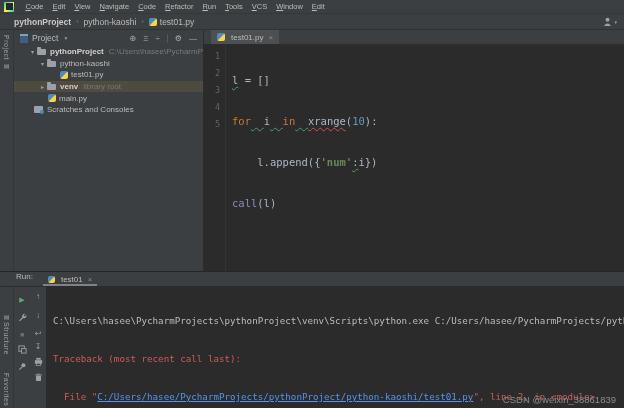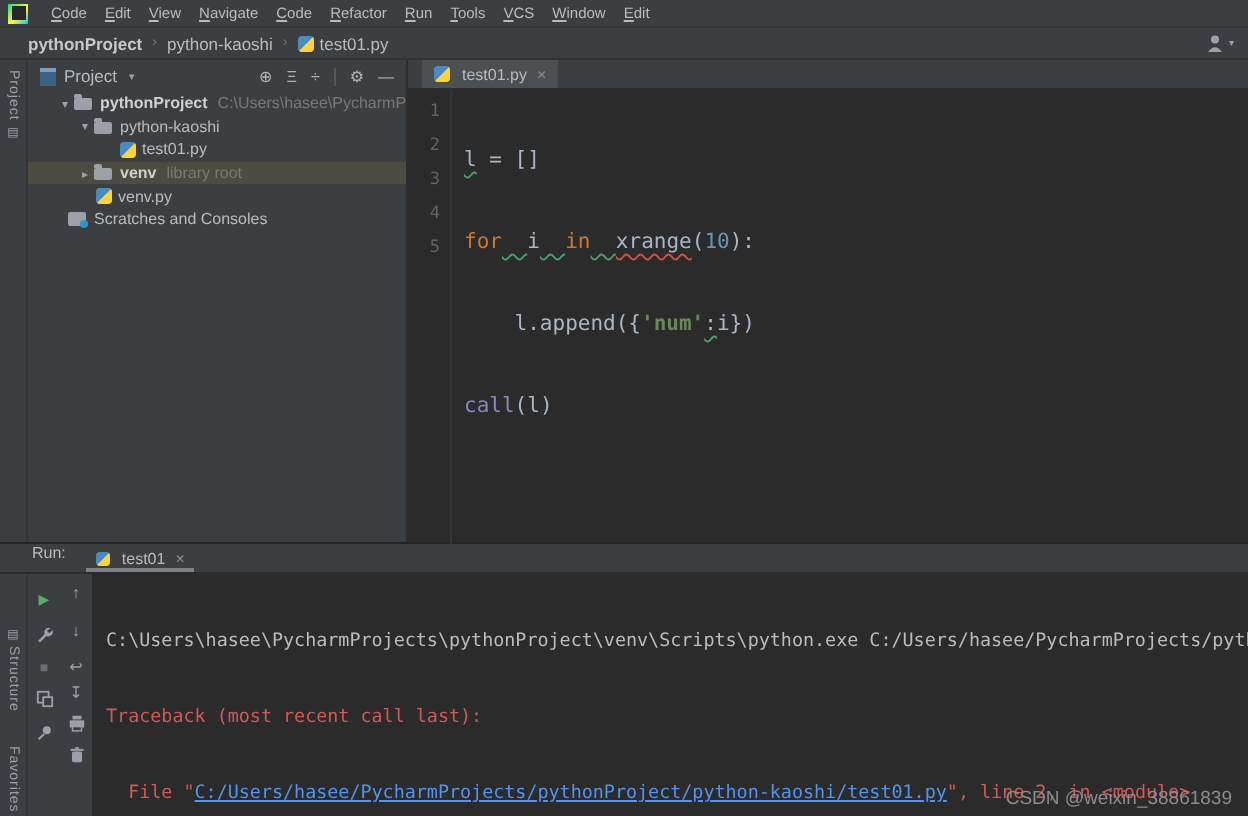--- a/index.html
+++ b/index.html
@@ -160,21 +160,21 @@
         <span class="tlabel">test01.py</span>
       </div>
       <div class="trow ind2 venvrow">
         <span class="chev">▸</span>
         <span class="folder"></span>
         <span class="tlabel b">venv</span>
         <span class="textra">library root</span>
       </div>
       <div class="trow ind4">
         <span class="pyic"></span>
-        <span class="tlabel">venv.py</span>
+        <span class="tlabel">main.py</span>
       </div>
       <div class="trow ind1" style="padding-left:20px;">
         <span class="scric"></span>
         <span class="tlabel">Scratches and Consoles</span>
       </div>
     </div>
   </div>
 
   <div class="editor">
     <div class="tabbar">

